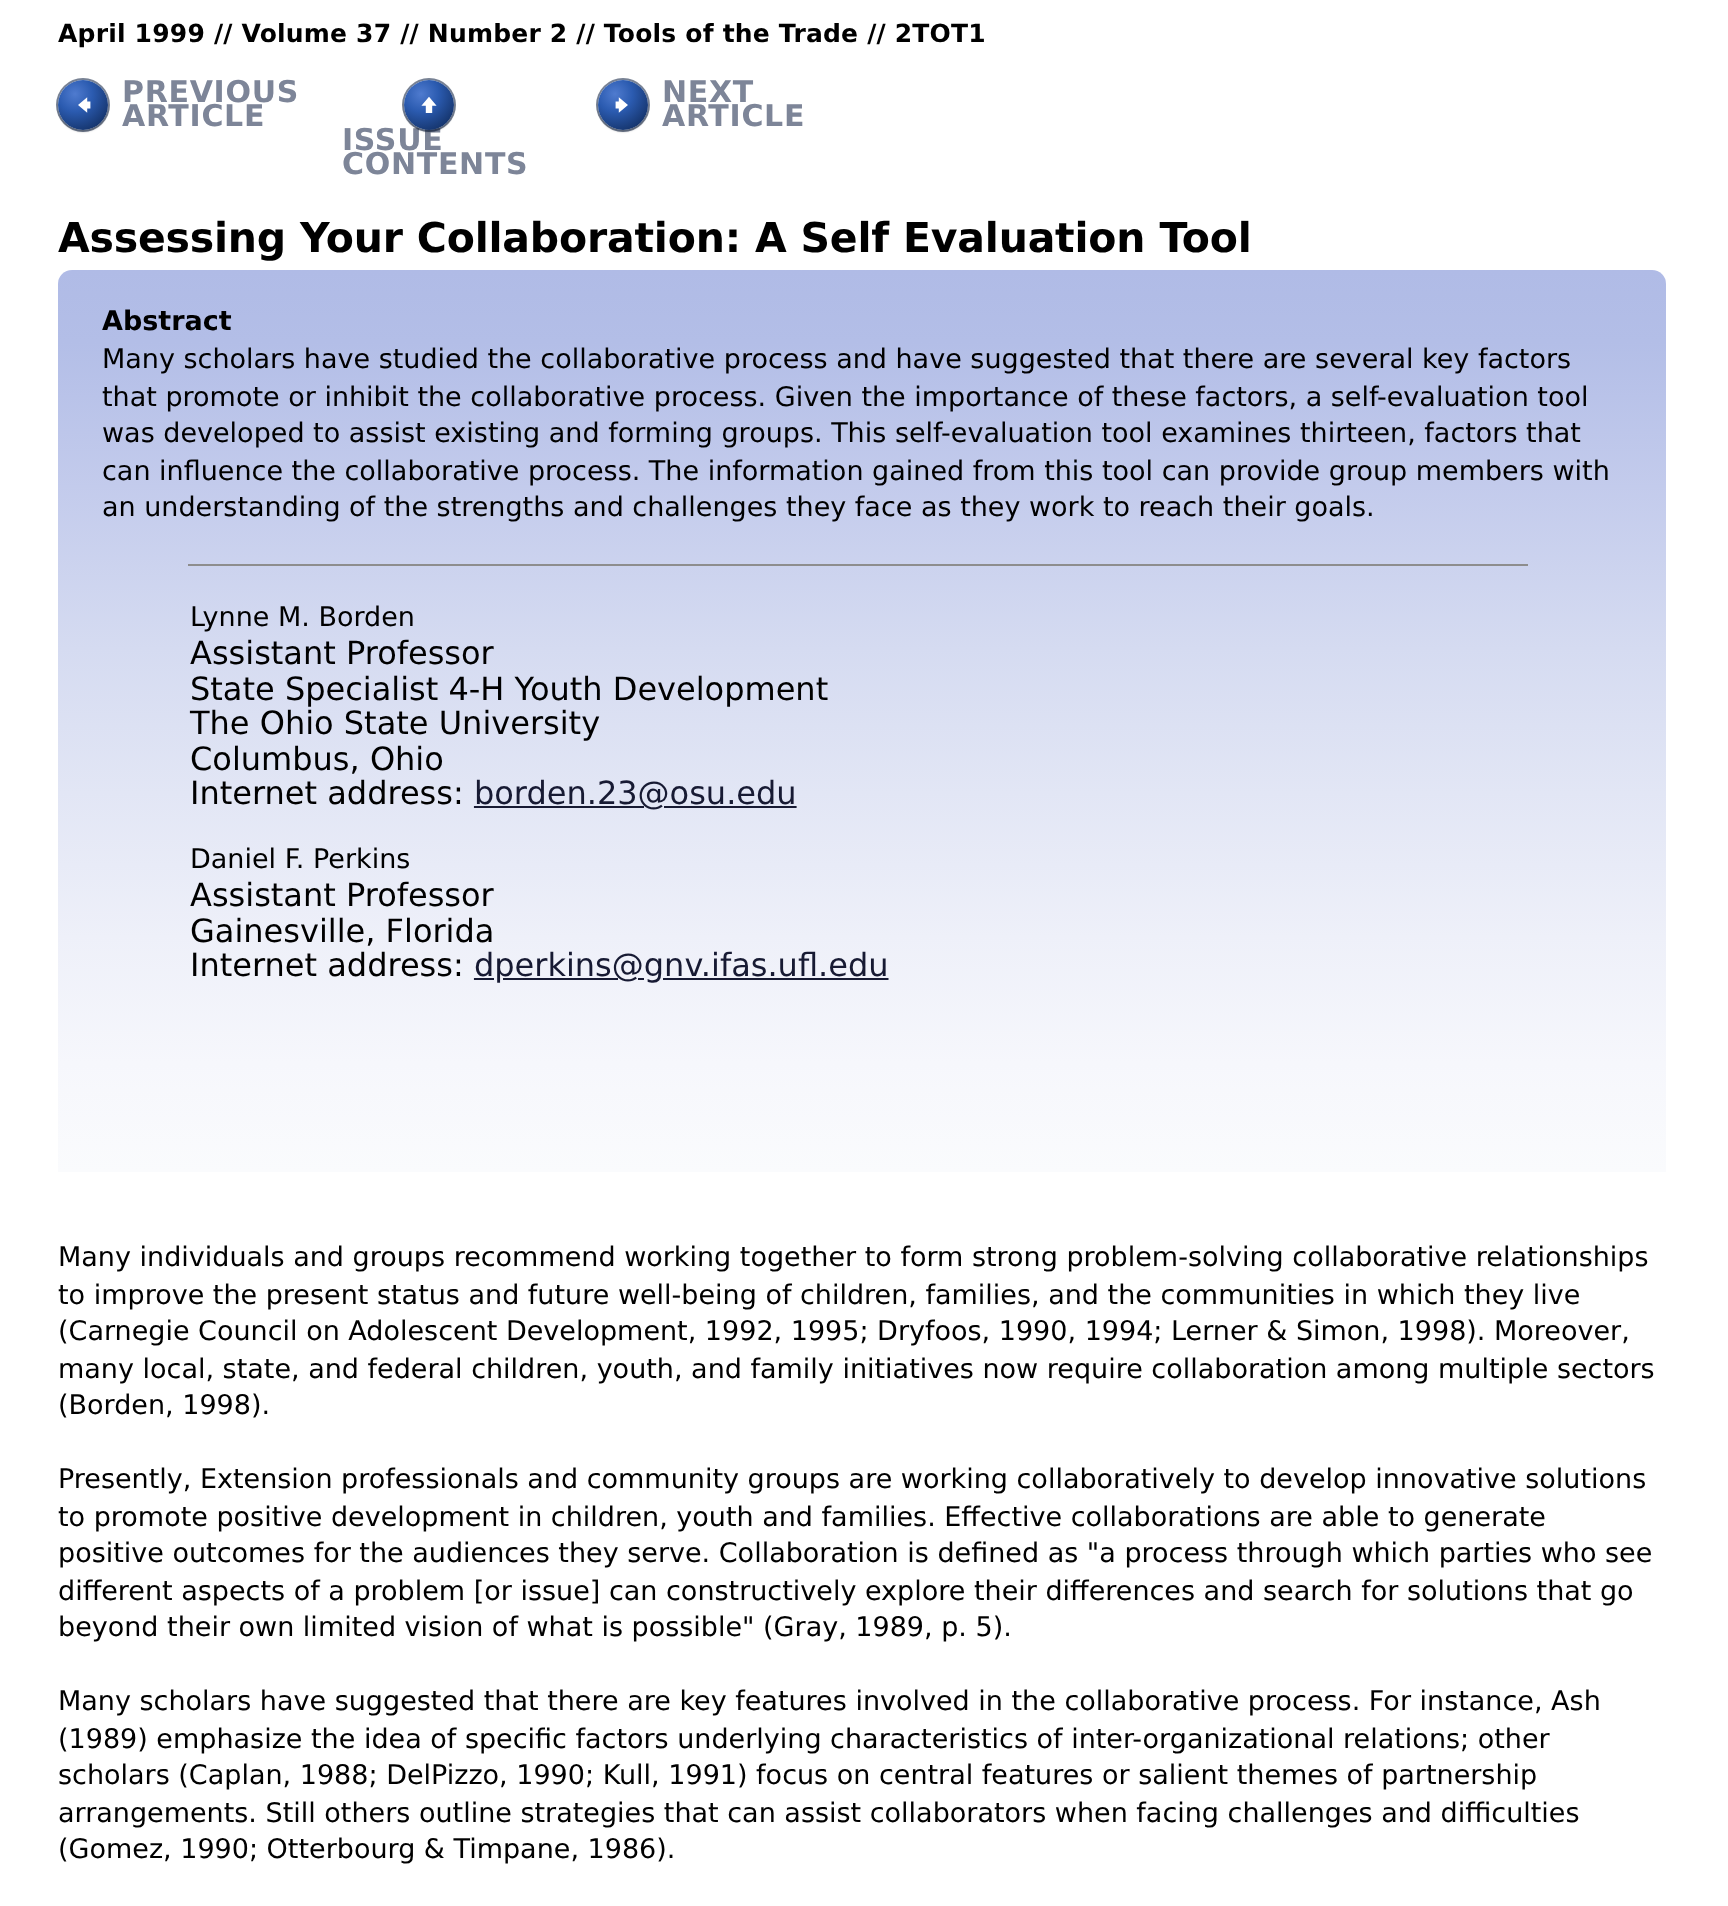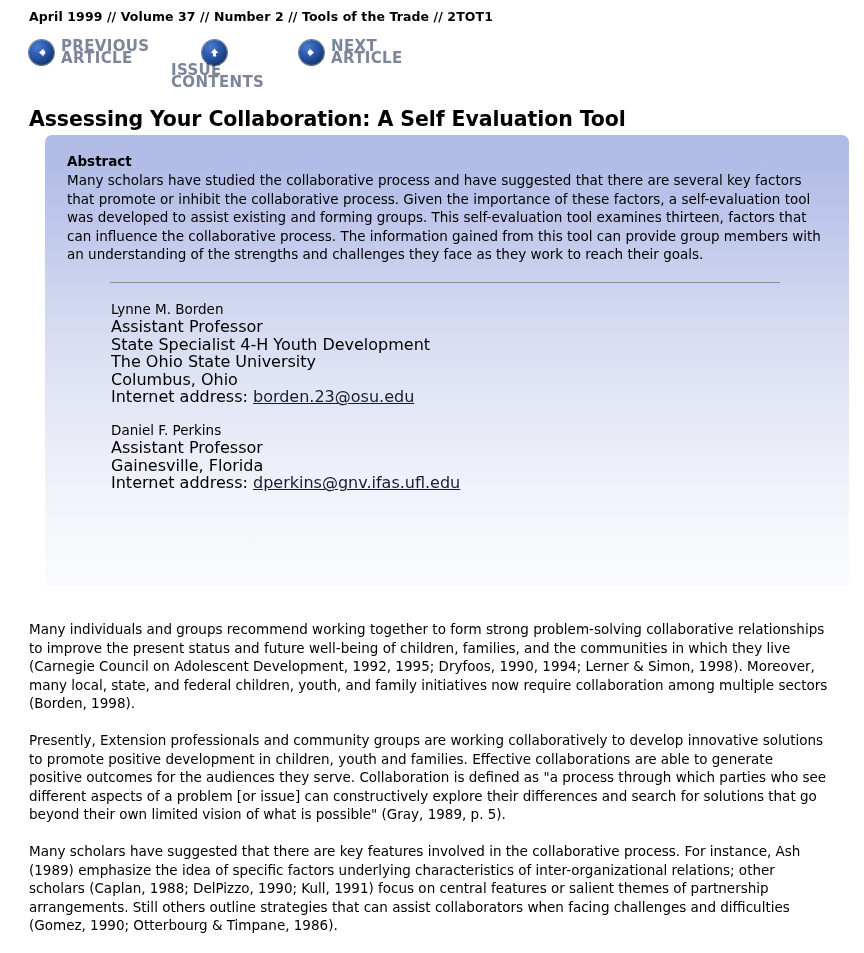--- a/index.html
+++ b/index.html
@@ -90,21 +90,21 @@
     font-size: 20.5px;
     font-weight: bold;
     letter-spacing: -0.1px;
     color: #000000;
     white-space: nowrap;
   }
 
   
   .abstract-panel {
     position: absolute;
-    left: 45px;
+    left: 29px;
     top: 135px;
     width: 804px;
     height: 451px;
     box-sizing: border-box;
     border-radius: 7px 7px 0 0;
     background: linear-gradient(to bottom,
       #b0bbe6 0%,
       #b3bee7 8%,
       #c3cbec 24%,
       #d5dbf1 42%,

